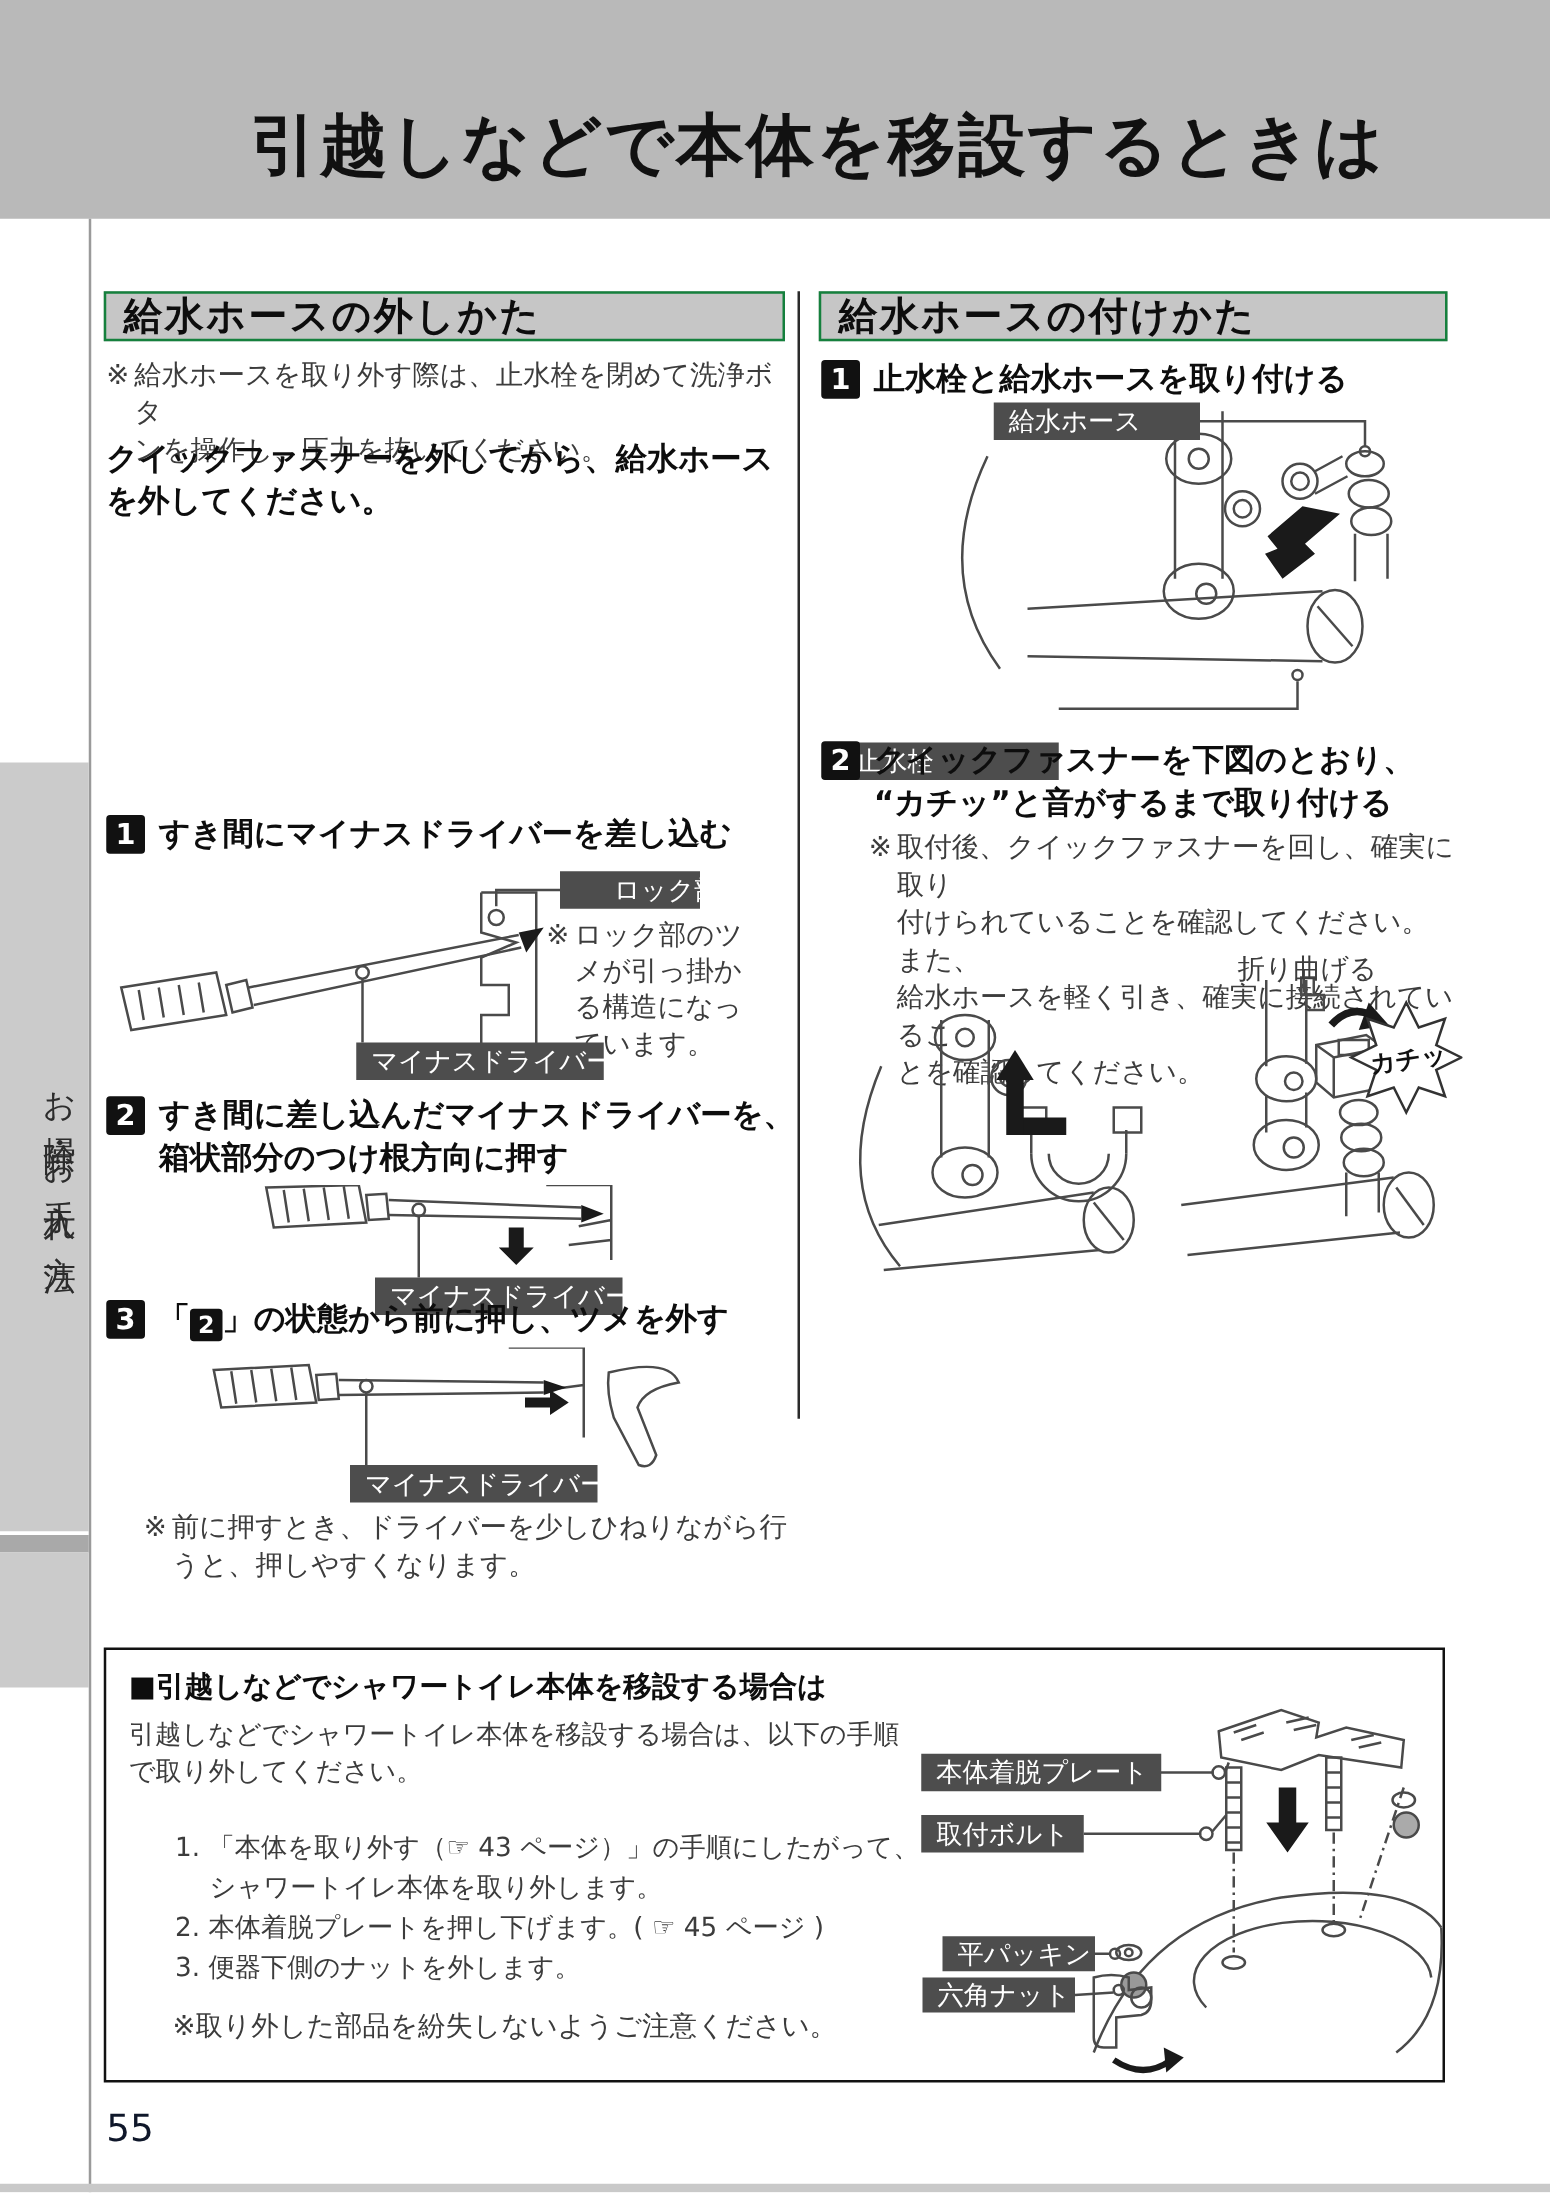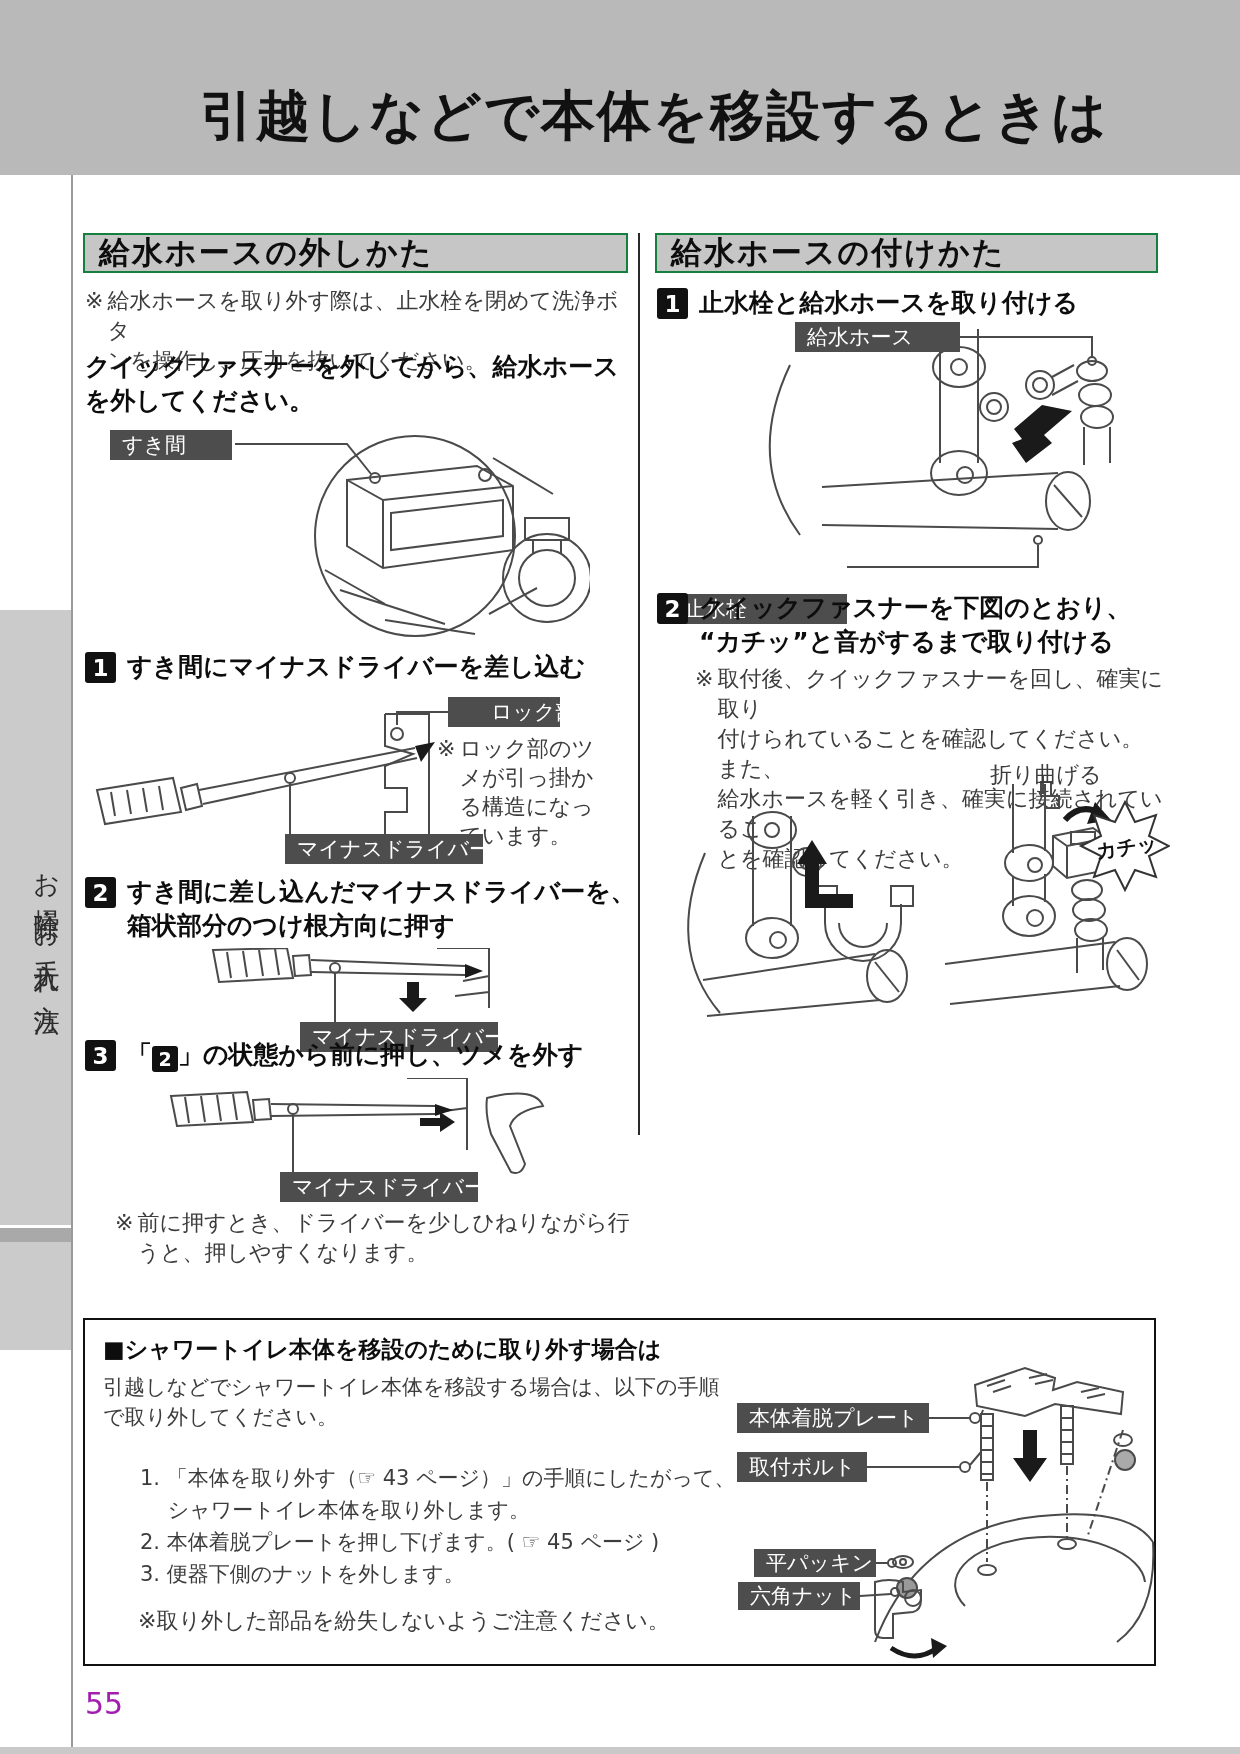--- a/index.html
+++ b/index.html
@@ -46,21 +46,21 @@
   .fig svg{position:absolute;left:0;top:0;}
 
   
   .bbox{position:absolute;left:83px;top:1318px;width:1073px;height:348px;border:2px solid #111;
         box-sizing:border-box;background:#fff;}
   .bbox-title{position:absolute;left:103px;top:1334px;font-size:23px;font-weight:bold;color:#0d0d0d;}
   .bbox-body{position:absolute;left:103px;top:1372px;font-size:21px;line-height:30px;color:#3c3c3c;}
   .bbox-list{position:absolute;left:140px;top:1462px;font-size:21px;line-height:32px;color:#3c3c3c;}
   .bbox-note{position:absolute;left:138px;top:1606px;font-size:22px;color:#3c3c3c;text-align:right;}
 
-  .pagenum{position:absolute;left:85px;top:1686px;font-size:30px;color:#a21caf;}
+  .pagenum{position:absolute;left:85px;top:1686px;font-size:30px;color:#0f172a;}
   .bottombar{position:absolute;left:0;top:1747px;width:1240px;height:7px;background:#c9c9c9;}
 
   .burst-text{position:absolute;font-size:20px;font-weight:bold;color:#111;transform:rotate(-8deg);}
   .fold-text{position:absolute;font-size:22px;color:#3c3c3c;white-space:nowrap;}
 </style>
 </head>
 <body>
 
 <div id="page">
 
@@ -84,40 +84,20 @@
   <div class="divider"></div>
 
   <div class="note" style="left:85px;top:286px;width:545px;">
     <span class="nm">※</span>
     <span class="pre">給水ホースを取り外す際は、止水栓を閉めて洗浄ボタ
 ンを操作し、圧力を抜いてください。</span>
   </div>
   <div class="lead pre" style="left:85px;top:350px;width:560px;">クイックファスナーを外してから、給水ホース
 を外してください。</div>
 
-  <div class="fig" style="left:85px;top:418px;width:505px;height:235px;">
-    <svg width="505" height="235" viewBox="0 0 505 235">
-      <g stroke="#4a4a4a" stroke-width="2" fill="none">
-        <circle cx="330" cy="118" r="100"></circle>
-        <path d="M262,62 L392,48 L428,68 L428,132 L298,150 L262,128 Z"></path>
-        <path d="M262,62 L298,82 L428,68 M298,82 L298,150"></path>
-        <path d="M306,95 L418,82 L418,118 L306,132 Z"></path>
-        <circle cx="400" cy="57" r="6"></circle>
-        <path d="M240,152 L300,186 M255,172 L360,206 M300,202 L390,216"></path>
-        <circle cx="290" cy="60" r="5"></circle>
-        <path d="M150,26 L262,26 L286,56"></path>
-        <path d="M408,40 L468,76 M404,196 L452,170"></path>
-        <circle cx="462" cy="160" r="44"></circle>
-        <circle cx="462" cy="160" r="28"></circle>
-        <rect x="440" y="100" width="44" height="22"></rect>
-        <path d="M448,122 L448,136 M476,122 L476,136"></path>
-      </g>
-    </svg>
-    <div class="plabel" style="left:25px;top:12px;width:122px;">すき間</div>
-  </div>
 
   <div class="step" style="left:85px;top:650px;width:540px;">
     <span class="stepnum">1</span>
     <span class="steptext">すき間にマイナスドライバーを差し込む</span>
   </div>
 
   <div class="fig" style="left:85px;top:692px;width:530px;height:185px;">
     <svg width="530" height="185" viewBox="0 0 530 185">
       <g stroke="#4a4a4a" stroke-width="2" fill="none">
         <path d="M12,98 L88,86 L96,120 L20,132 Z"></path>
@@ -301,21 +281,21 @@
       <path d="M420,62 q16,-18 36,-6" stroke="#1a1a1a" stroke-width="6" fill="none"></path>
       <polygon points="450,44 466,62 442,66" fill="#1a1a1a"></polygon>
 
       <polygon points="480,44 490,64 511,57 504,78 524,88 504,98 511,119 490,112 480,132 470,112 449,119 456,98 436,88 456,78 449,57 470,64" fill="#ffffff" stroke="#333" stroke-width="2"></polygon>
     </svg>
     <div class="fold-text" style="left:345px;top:2px;">折り曲げる</div>
     <div class="burst-text" style="left:451px;top:76px;">カチッ</div>
   </div>
 
   <div class="bbox"></div>
-  <div class="bbox-title">■シャワートイレ本体を移設のために取り外す場合は</div>
+  <div class="bbox-title">■引越しなどでシャワートイレ本体を移設する場合は</div>
   <div class="bbox-body pre">引越しなどでシャワートイレ本体を移設する場合は、以下の手順
 で取り外してください。</div>
   <div class="bbox-list">
     <div class="pre">1. 「本体を取り外す（☞ 43 ページ）」の手順にしたがって、
 　 シャワートイレ本体を取り外します。</div>
     <div>2. 本体着脱プレートを押し下げます。( ☞ 45 ページ )</div>
     <div>3. 便器下側のナットを外します。</div>
   </div>
   <div class="bbox-note">※取り外した部品を紛失しないようご注意ください。</div>
 

